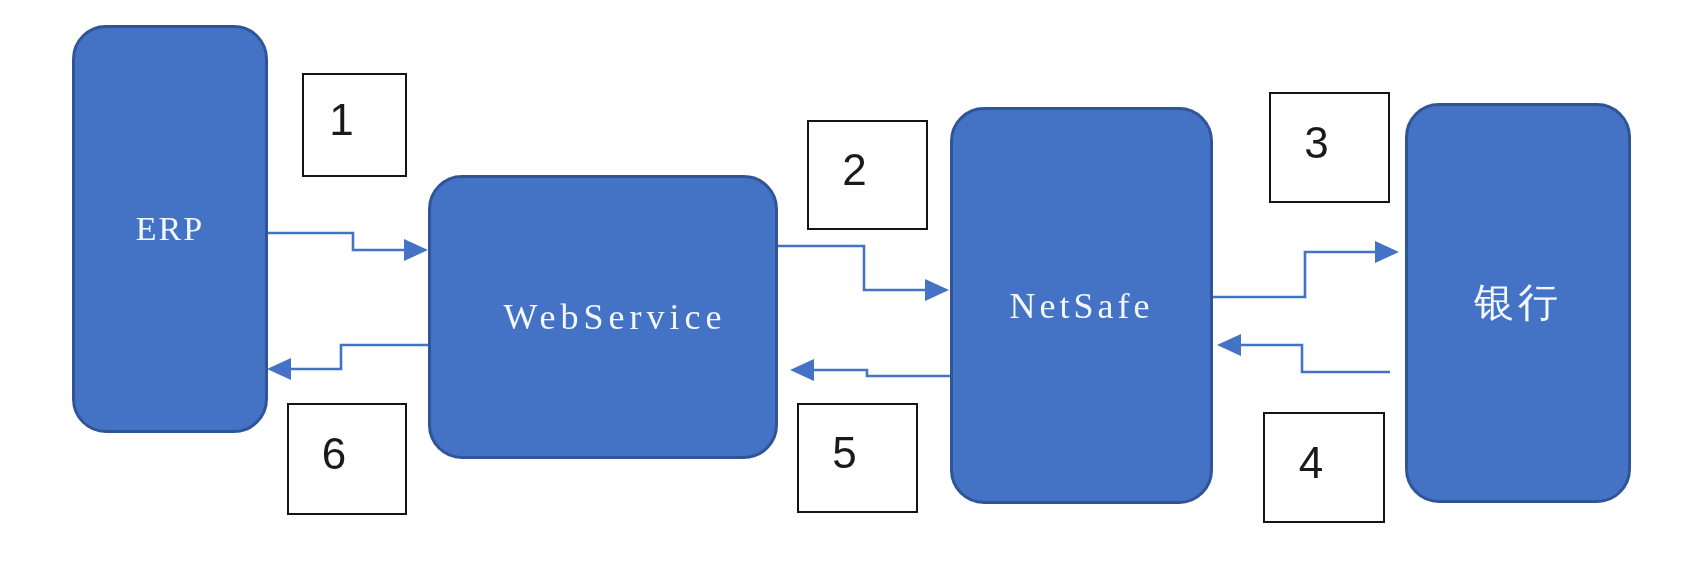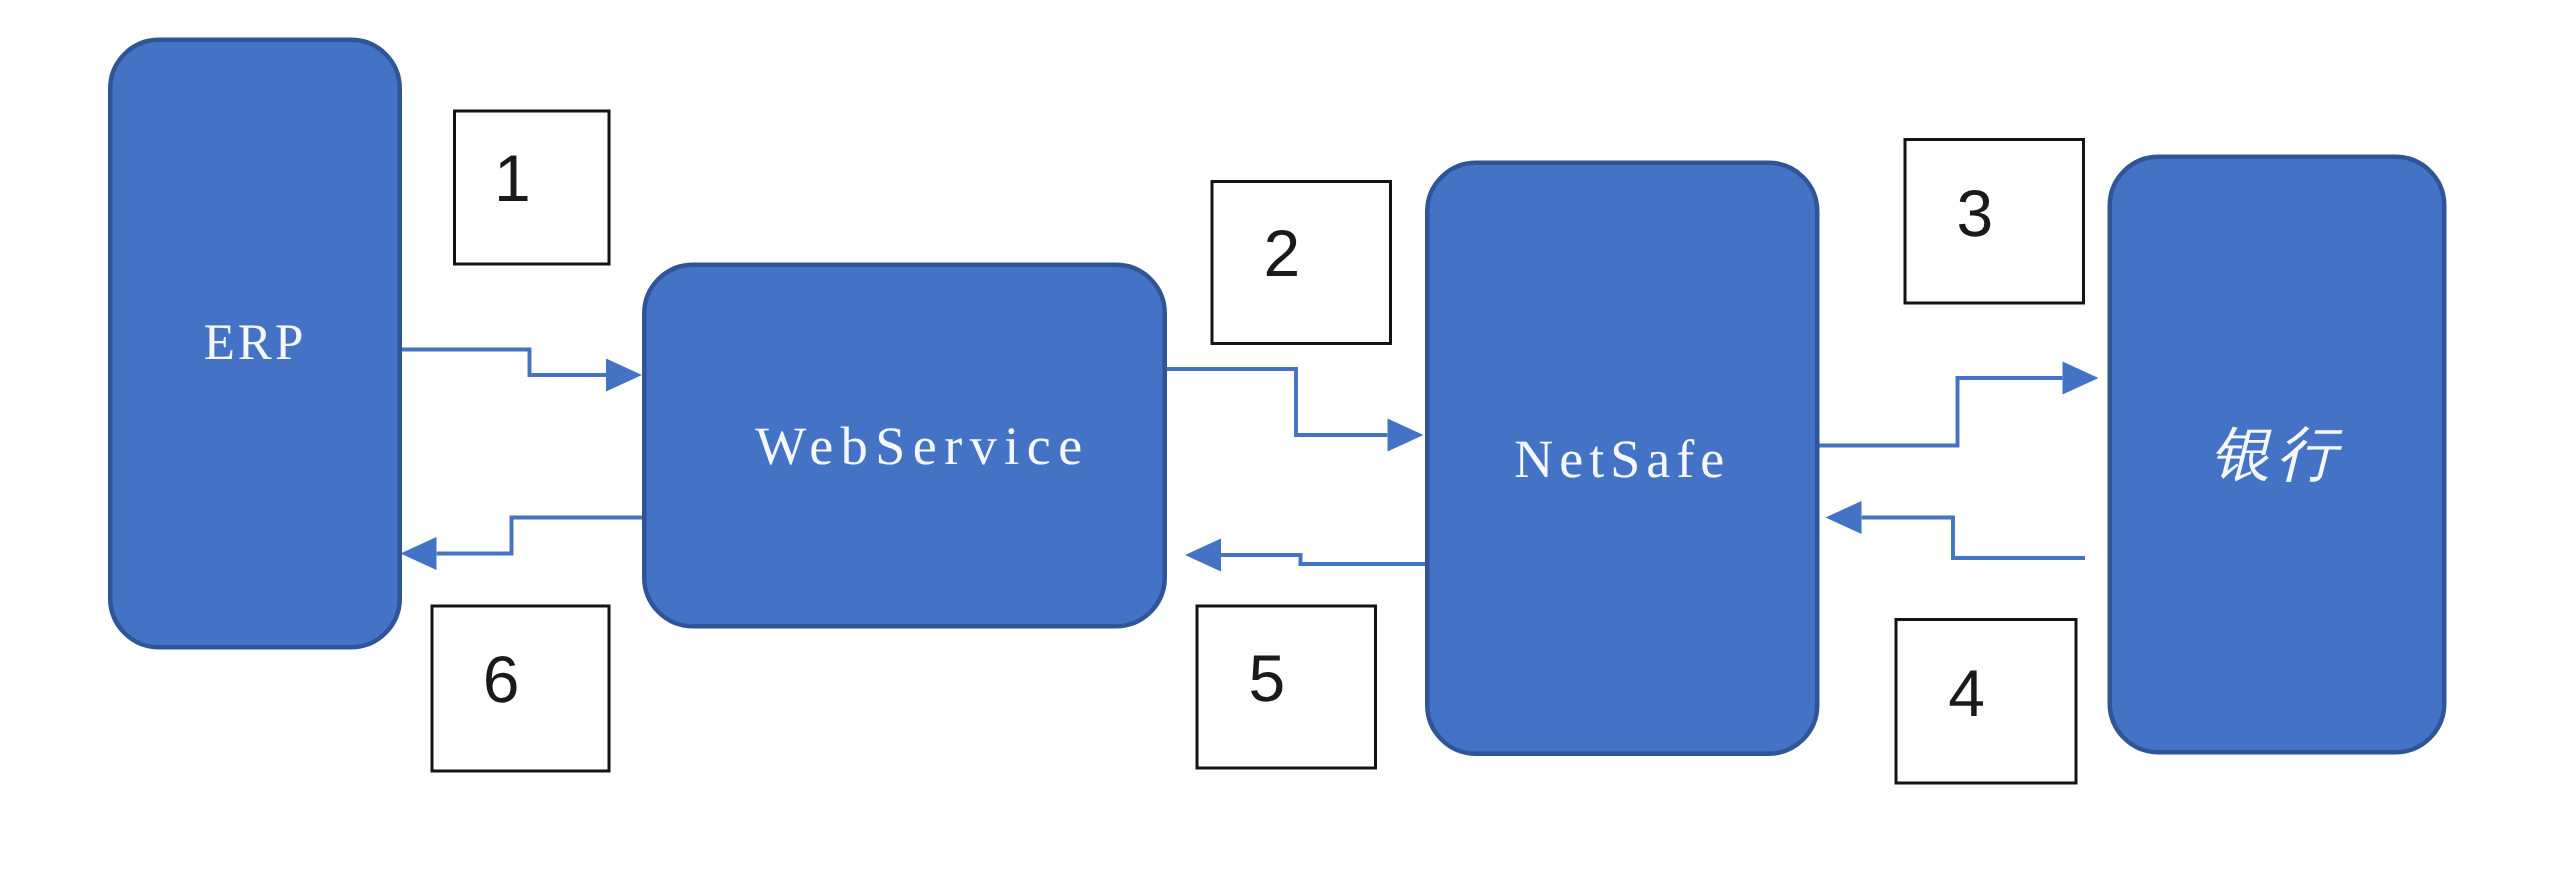--- a/index.html
+++ b/index.html
@@ -37,26 +37,26 @@
     border:3px solid var(--node-border);
     border-radius:34px;
     color:var(--node-text);
     display:flex;flex-direction:column;
     align-items:center;justify-content:center;
     text-align:center;
   }
   .node .line{display:block;white-space:nowrap;}
   .node-erp{left:72px;top:25px;width:196px;height:408px;}
   .node-erp .line{font-size:34px;line-height:56px;letter-spacing:2px;}
-  .node-webservice{left:428px;top:175px;width:350px;height:244px;padding-left:24px;}
+  .node-webservice{left:428px;top:175px;width:350px;height:284px;padding-left:24px;}
   .node-webservice .line{font-size:36px;line-height:50px;letter-spacing:5px;}
   .node-netsafe{left:950px;top:107px;width:263px;height:397px;justify-content:center;}
   .node-netsafe .line{font-size:36px;line-height:60px;letter-spacing:4px;}
   .node-bank{left:1405px;top:103px;width:226px;height:400px;}
-  .node-bank .line{font-size:40px;line-height:64px;letter-spacing:4px;font-style:italic;}
+  .node-bank .line{font-size:40px;line-height:64px;letter-spacing:4px;}
   .step-box{
     position:absolute;
     box-sizing:border-box;
     background:var(--step-box-fill);
     border:2px solid var(--step-box-border);
     color:var(--step-text);
     display:flex;align-items:center;justify-content:center;
     font-family:"Liberation Sans","DejaVu Sans",sans-serif;
     font-size:44px;
   }

